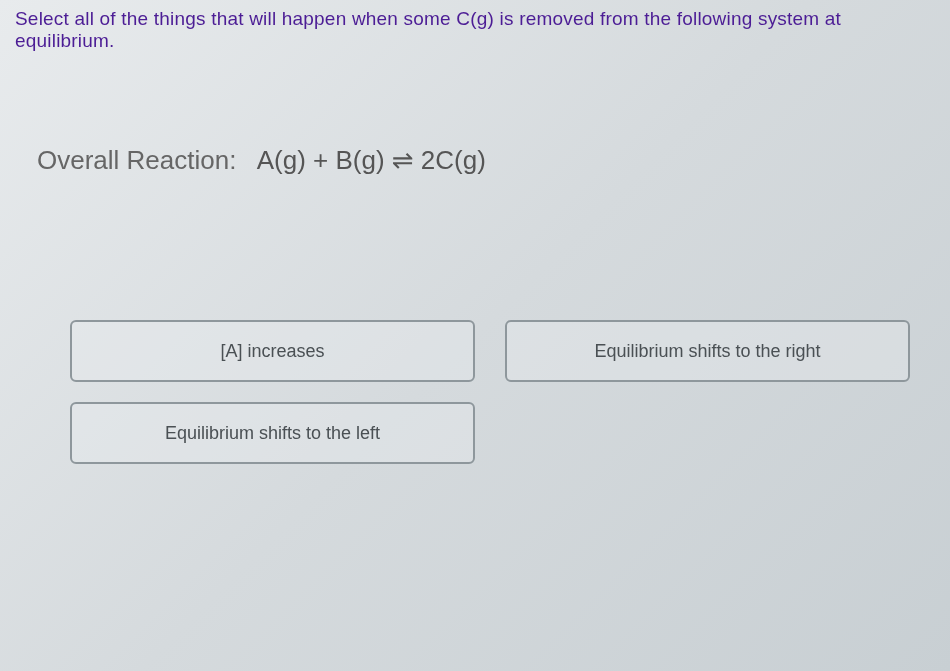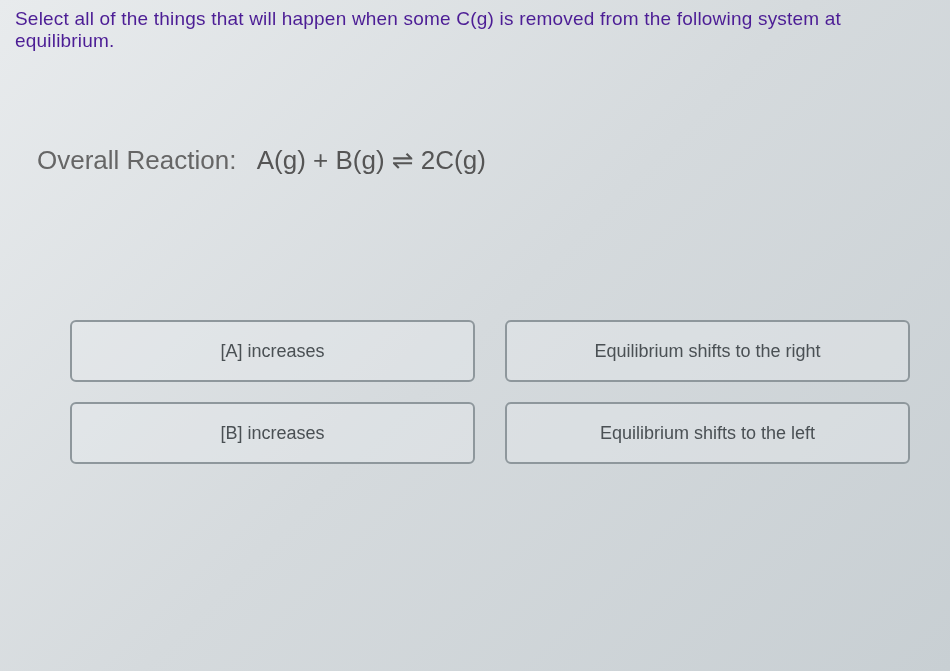--- a/index.html
+++ b/index.html
@@ -68,18 +68,15 @@
 </div>
 
 <div class="options">
   <div class="option">
     <span>[A] increases</span>
   </div>
   <div class="option">
     <span>Equilibrium shifts to the right</span>
   </div>
   <div class="option">
-    <span>[B] increases</span>
-  </div>
-  <div class="option">
     <span>Equilibrium shifts to the left</span>
   </div>
 </div>
 
 </body></html>

